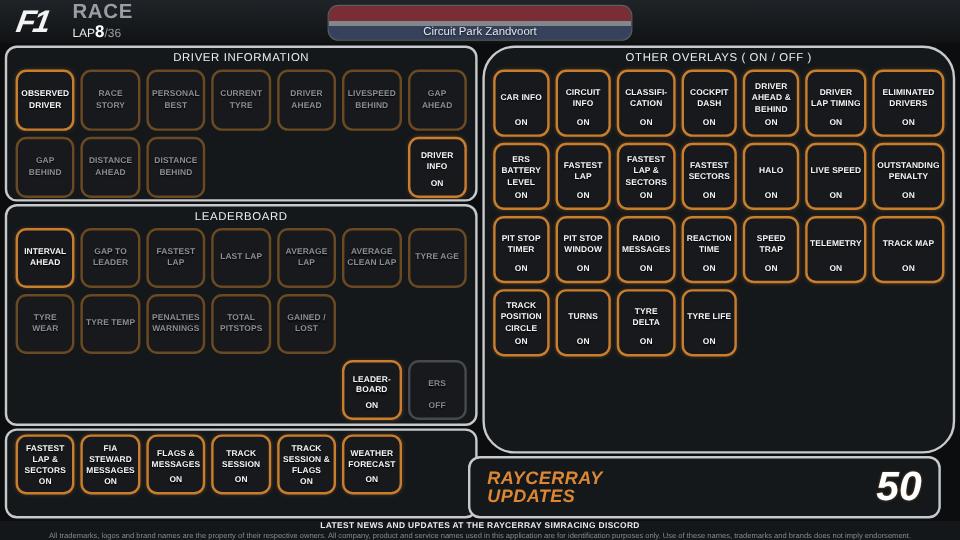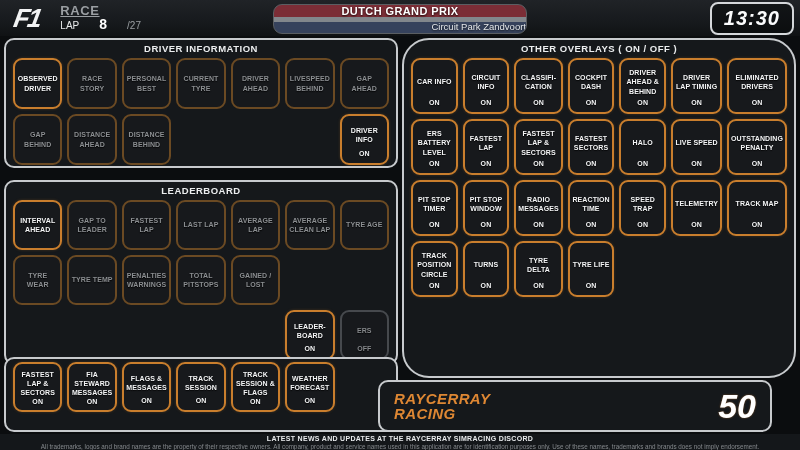--- a/index.html
+++ b/index.html
@@ -14,61 +14,61 @@
     position:absolute;left:0;top:0;width:800px;height:36px;
     background:linear-gradient(180deg,#202327 0%,#15181b 70%,#101214 100%);
     display:flex;align-items:center;box-sizing:border-box;padding:0 6px 0 14px;
   }
   .f1-logo{
     color:#f2f3f4;font-style:italic;font-weight:900;font-size:26px;
     letter-spacing:-2px;transform:skewX(-10deg);line-height:1;
     padding-right:6px;
   }
   .session-block{margin-left:14px;line-height:1.05;}
-  .session-type{color:#9a9ea2;font-weight:800;font-size:13px;letter-spacing:.6px;text-decoration:underline;}
-  .lap-line{display:flex;align-items:baseline;gap:20px;}
+  .session-type{color:#9a9ea2;font-weight:800;font-size:17px;letter-spacing:.6px;}
+  .lap-line{display:flex;align-items:baseline;gap:0;}
   .lap-label{color:#e9ebec;font-size:10px;}
   .lap-current{color:#ffffff;font-size:14px;font-weight:800;}
   .lap-total{color:#9a9ea2;font-size:10px;}
   .event-banner{
     position:absolute;left:50%;top:4px;transform:translateX(-50%);
     width:252px;height:28px;border-radius:9px;overflow:hidden;
     border:1px solid #5a5e62;
     background:linear-gradient(180deg,
       var(--flag-red,#7b2d36) 0%,var(--flag-red,#7b2d36) 44%,
       var(--flag-gray,#82878c) 44%,var(--flag-gray,#82878c) 60%,
       var(--flag-blue,#36425c) 60%,var(--flag-blue,#36425c) 100%);
   }
   .event-title{
     position:absolute;top:0;left:0;width:100%;text-align:center;
     font-size:11px;font-weight:800;color:#ffffff;letter-spacing:.4px;
     line-height:13px;text-shadow:0 1px 2px rgba(0,0,0,.85);
   }
   .event-subtitle{
-    position:absolute;bottom:0;left:0;width:100%;text-align:right;
+    position:absolute;bottom:0;left:0;width:100%;text-align:center;
     font-size:9.5px;color:#e3e6e9;line-height:13px;
     text-shadow:0 1px 2px rgba(0,0,0,.7);
   }
   .clock{
     margin-left:auto;
     border:2px solid #d4d7da;border-radius:8px;background:rgba(5,6,7,.45);
     color:#fbfcfd;font-size:20px;font-weight:800;font-style:italic;
     letter-spacing:1px;line-height:1;padding:4px 12px 5px;
   }
   
   .panel{
     position:absolute;background:#15181b;border:2px solid #c7cacd;
     border-radius:10px;box-sizing:border-box;
   }
   .panel-driver     {left:4px;  top:38px; width:394px;height:130px;}
-  .panel-leaderboard{left:4px;  top:180px;width:394px;height:185px;}
+  .panel-leaderboard{left:4px;  top:170px;width:394px;height:185px;}
   .panel-banners    {left:4px;  top:357px;width:394px;height:75px;}
   .panel-other      {left:402px;top:38px; width:394px;height:340px;border-radius:27px;}
   .panel-title{
-    text-align:center;color:#eceeef;font-size:9.5px;font-weight:700;
+    text-align:center;color:#eceeef;font-size:9.5px;font-weight:400;
     letter-spacing:.5px;padding-top:3px;line-height:12px;
   }
   .btn-grid{display:grid;gap:5px;padding:3px 7px 7px;align-content:start;}
   .panel-driver      .btn-grid{grid-auto-rows:51px;}
   .panel-leaderboard .btn-grid{grid-auto-rows:50px;}
   .panel-banners     .btn-grid{grid-auto-rows:50px;}
   .panel-other       .btn-grid{grid-auto-rows:56px;}
   
   .btn{
     box-sizing:border-box;border:2px solid;border-radius:9px;
@@ -83,21 +83,21 @@
   }
   .btn-active{border-color:var(--accent-on,#c97e2d);box-shadow:0 0 3px rgba(201,126,45,.25);}
   .btn-active .btn-label,.btn-active .btn-state{color:#f4f5f6;}
   .btn-dim{border-color:var(--accent-dim,#6b4a23);}
   .btn-dim .btn-label,.btn-dim .btn-state{color:#8b8e91;}
   .btn-off{border-color:var(--accent-off,#46494d);}
   .btn-off .btn-label,.btn-off .btn-state{color:#85888b;}
   .btn-empty{visibility:hidden;}
   
   .panel-brand{
-    position:absolute;left:378px;top:380px;width:394px;height:52px;
+    position:absolute;left:390px;top:380px;width:394px;height:52px;
     background:#15181b;border:2px solid #c7cacd;border-radius:10px;
     box-sizing:border-box;display:flex;align-items:center;
     justify-content:space-between;padding:0 14px;
   }
   .brand-text{
     color:var(--brand-orange,#de8733);font-style:italic;font-weight:800;
     font-size:15px;line-height:1.02;letter-spacing:.4px;
   }
   .brand-number{
     color:#ffffff;font-style:italic;font-weight:800;font-size:34px;line-height:1;
@@ -114,28 +114,26 @@
 </head>
 <body>
 
 <header class="topbar">
   <div class="f1-logo"><span>F1</span></div>
   <div class="session-block">
     <div class="session-type">RACE</div>
     <div class="lap-line">
       <span class="lap-label">LAP</span>
       <span class="lap-current">8</span>
-      <span class="lap-total">/27</span>
+      <span class="lap-total">/36</span>
     </div>
   </div>
   <div class="event-banner">
-    <div class="event-title">DUTCH GRAND PRIX</div>
     <div class="event-subtitle">Circuit Park Zandvoort</div>
   </div>
-  <div class="clock">13:30</div>
 </header>
 
 <section class="panel panel-driver">
   <div class="panel-title">DRIVER INFORMATION</div>
   <div class="btn-grid" style="grid-template-columns: repeat(7, 1fr);">
       <div class="btn btn-active">
         <span class="btn-label">OBSERVED DRIVER</span>
       </div>
       <div class="btn btn-dim">
         <span class="btn-label">RACE STORY</span>
@@ -366,21 +364,21 @@
       </div>
       <div class="btn-empty"></div>
       <div class="btn-empty"></div>
       <div class="btn-empty"></div>
     </div>
 </section>
 
 <section class="panel-brand">
   <div class="brand-text">
     <div>RAYCERRAY</div>
-    <div>RACING</div>
+    <div>UPDATES</div>
   </div>
   <div class="brand-number">50</div>
 </section>
 
 <footer class="footer">
   <div class="footer-news">LATEST NEWS AND UPDATES AT THE RAYCERRAY SIMRACING DISCORD</div>
   <div class="footer-disclaimer">All trademarks, logos and brand names are the property of their respective owners. All company, product and service names used in this application are for identification purposes only. Use of these names, trademarks and brands does not imply endorsement.</div>
 </footer>
 
 </body></html>

